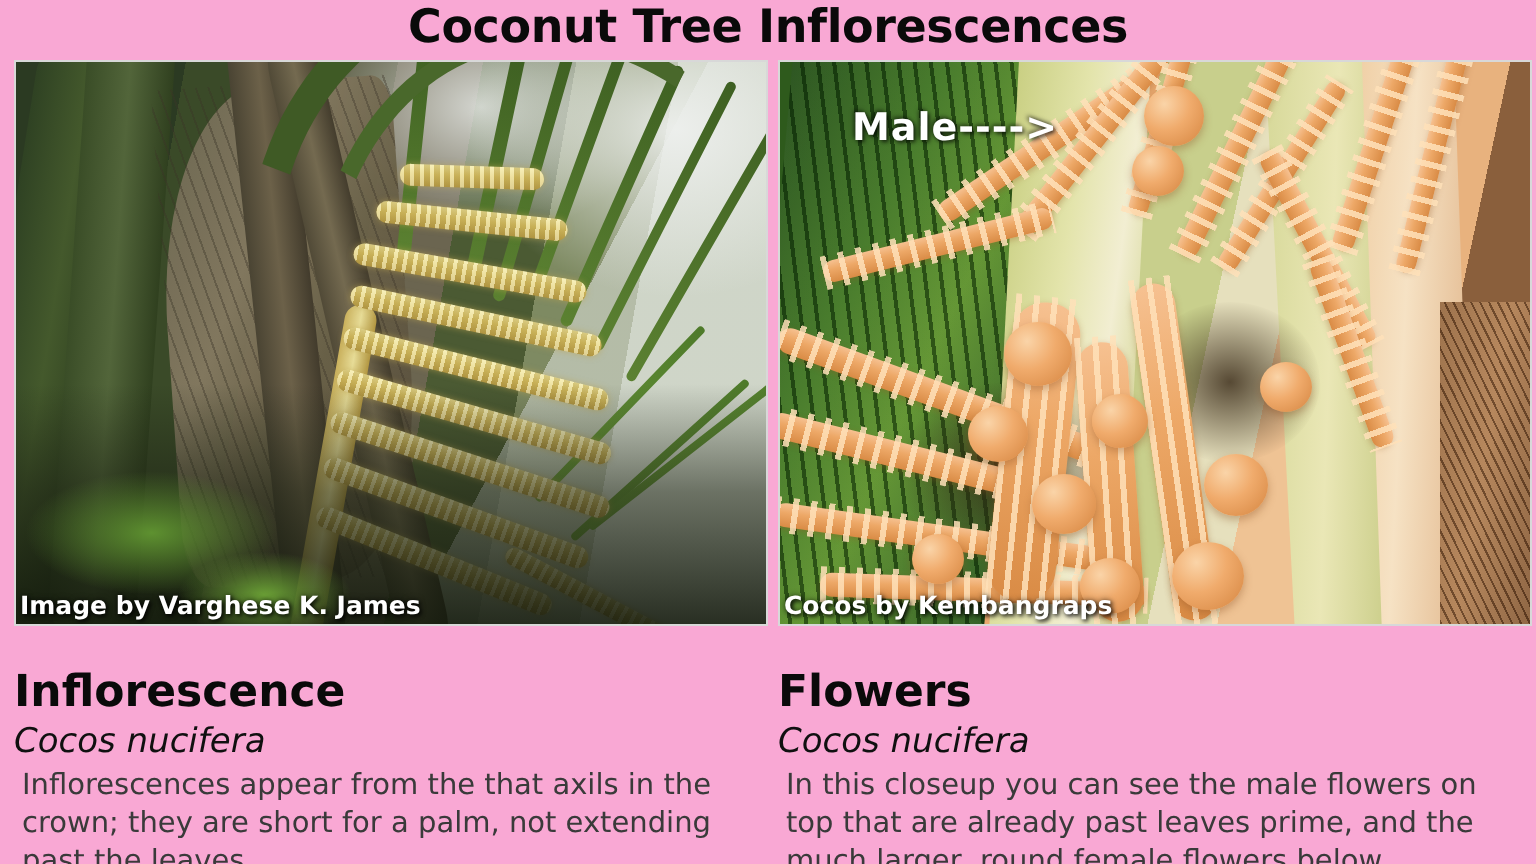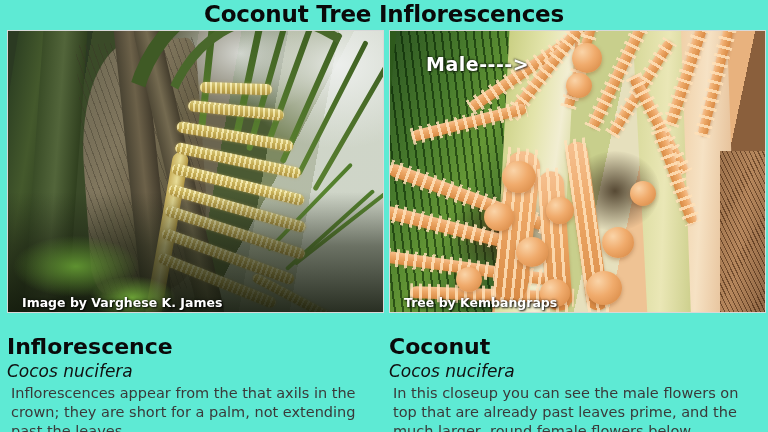--- a/index.html
+++ b/index.html
@@ -10,21 +10,21 @@
     width: 768px;
     height: 432px;
     background: #ffffff;
     font-family: "DejaVu Sans", sans-serif;
     overflow: hidden;
   }
   .page {
     position: relative;
     width: 768px;
     height: 432px;
-    background: #5eead4;
+    background: #f9a8d4;
   }
 
   
   .main-title {
     position: absolute;
     top: 1px;
     left: 0;
     width: 768px;
     text-align: center;
     font-size: 23px;
@@ -233,21 +233,21 @@
     font-family: "DejaVu Sans", sans-serif;
     text-shadow: 1px 1px 2px rgba(0,0,0,0.75), -1px -1px 2px rgba(0,0,0,0.5);
     white-space: nowrap;
     letter-spacing: 0.5px;
   }
   .label-male   { left: 36px;  top: 22px;  font-size: 19px; }
   .label-female { left: 207px; top: 150px; font-size: 19px; }
 
   .credit {
     position: absolute;
-    left: 14px;
+    left: 2px;
     bottom: 2px;
     color: #ffffff;
     font-weight: bold;
     font-size: 12.5px;
     font-family: "DejaVu Sans", sans-serif;
     text-shadow: 1px 1px 2px rgba(0,0,0,0.85), 0 0 3px rgba(0,0,0,0.6);
     white-space: nowrap;
   }
 
   
@@ -371,23 +371,23 @@
       <div class="pf-ball" style="left:156px; top:166px; width:28px; height:27px;"></div>
       <div class="pf-ball" style="left:176px; top:42px;  width:26px; height:25px;"></div>
       <div class="pf-ball" style="left:212px; top:196px; width:32px; height:31px;"></div>
       <div class="pf-ball" style="left:196px; top:240px; width:36px; height:34px;"></div>
       <div class="pf-ball" style="left:150px; top:248px; width:30px; height:28px;"></div>
       <div class="pf-ball" style="left:240px; top:150px; width:26px; height:25px;"></div>
       <div class="pf-ball" style="left:66px;  top:236px; width:26px; height:25px;"></div>
 
       <div class="photo-label label-male">Male----&gt;</div>
 
-      <div class="credit">Tree by Kembangraps</div>
+      <div class="credit">Cocos by Kembangraps</div>
     </div>
 
     <div class="caption">
-      <div class="caption-title">Coconut</div>
+      <div class="caption-title">Flowers</div>
       <div class="caption-species">Cocos nucifera</div>
       <div class="caption-body">In this closeup you can see the male flowers on top that are already past leaves prime, and the much larger, round female flowers below.</div>
     </div>
   </div>
 
 </div>
 
 </body></html>

